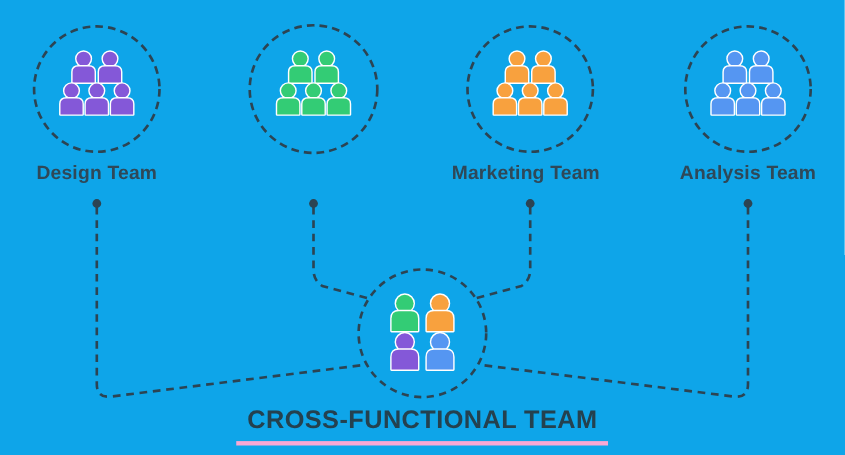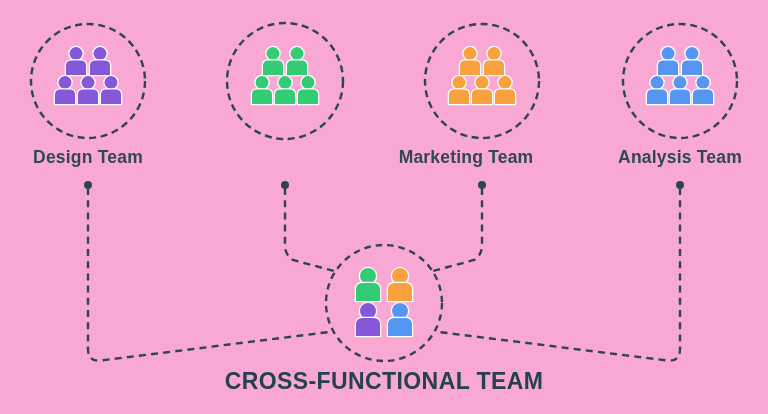--- a/index.html
+++ b/index.html
@@ -1,33 +1,33 @@
 <!DOCTYPE html>
 <html><head>
 <meta charset="utf-8">
 <style>
   html,body{margin:0;padding:0;background:#ffffff;}
   .canvas{
-    position:relative;width:768px;height:414px;background:#f9a8d4;
+    position:relative;width:768px;height:414px;background:#0ea5e9;
     font-family:"Liberation Sans", sans-serif;overflow:hidden;
   }
   .gfx{position:absolute;left:0;top:0;}
   .ring{stroke-dasharray:7 4.6;}
   .center-ring{stroke-dasharray:6.5 5;}
   .connector{stroke-dasharray:7 5.2;}
   .halo{stroke:#ffffff;stroke-width:2.6;paint-order:stroke;stroke-linejoin:round;}
   .team-label{
     position:absolute;top:147px;width:220px;text-align:center;
     font-size:17.5px;font-weight:600;color:#2F4858;letter-spacing:0.2px;
     white-space:nowrap;
   }
   .diagram-title{
     position:absolute;top:368px;left:384px;transform:translateX(-50%);
     font-size:23px;font-weight:800;color:#24414F;letter-spacing:0.4px;
-    padding:0 10px 6px 10px;border-bottom:6px solid #f9a8d4;white-space:nowrap;
+    padding:0 10px 6px 10px;border-bottom:4px solid #f9a8d4;white-space:nowrap;
   }
 </style>
 </head>
 <body>
 
 <div class="canvas">
 
   <svg class="gfx" width="768" height="414" viewBox="0 0 768 414">
     <defs>
       <g id="person-s">
@@ -98,17 +98,17 @@
       <g fill="#8458D8">
         <use href="#person-l" transform="translate(-16,18)"></use>
       </g>
       <g fill="#5596F2">
         <use href="#person-l" transform="translate(16,18)"></use>
       </g>
     </g>
   </svg>
 
   <div class="team-label" style="left:-22px">Design Team</div>
-  <div class="team-label" style="left:356px">Marketing Team</div>
+  <div class="team-label" style="left:368px">Marketing Team</div>
   <div class="team-label" style="left:570px">Analysis Team</div>
 
   <div class="diagram-title">CROSS-FUNCTIONAL TEAM</div>
 </div>
 
 </body></html>

